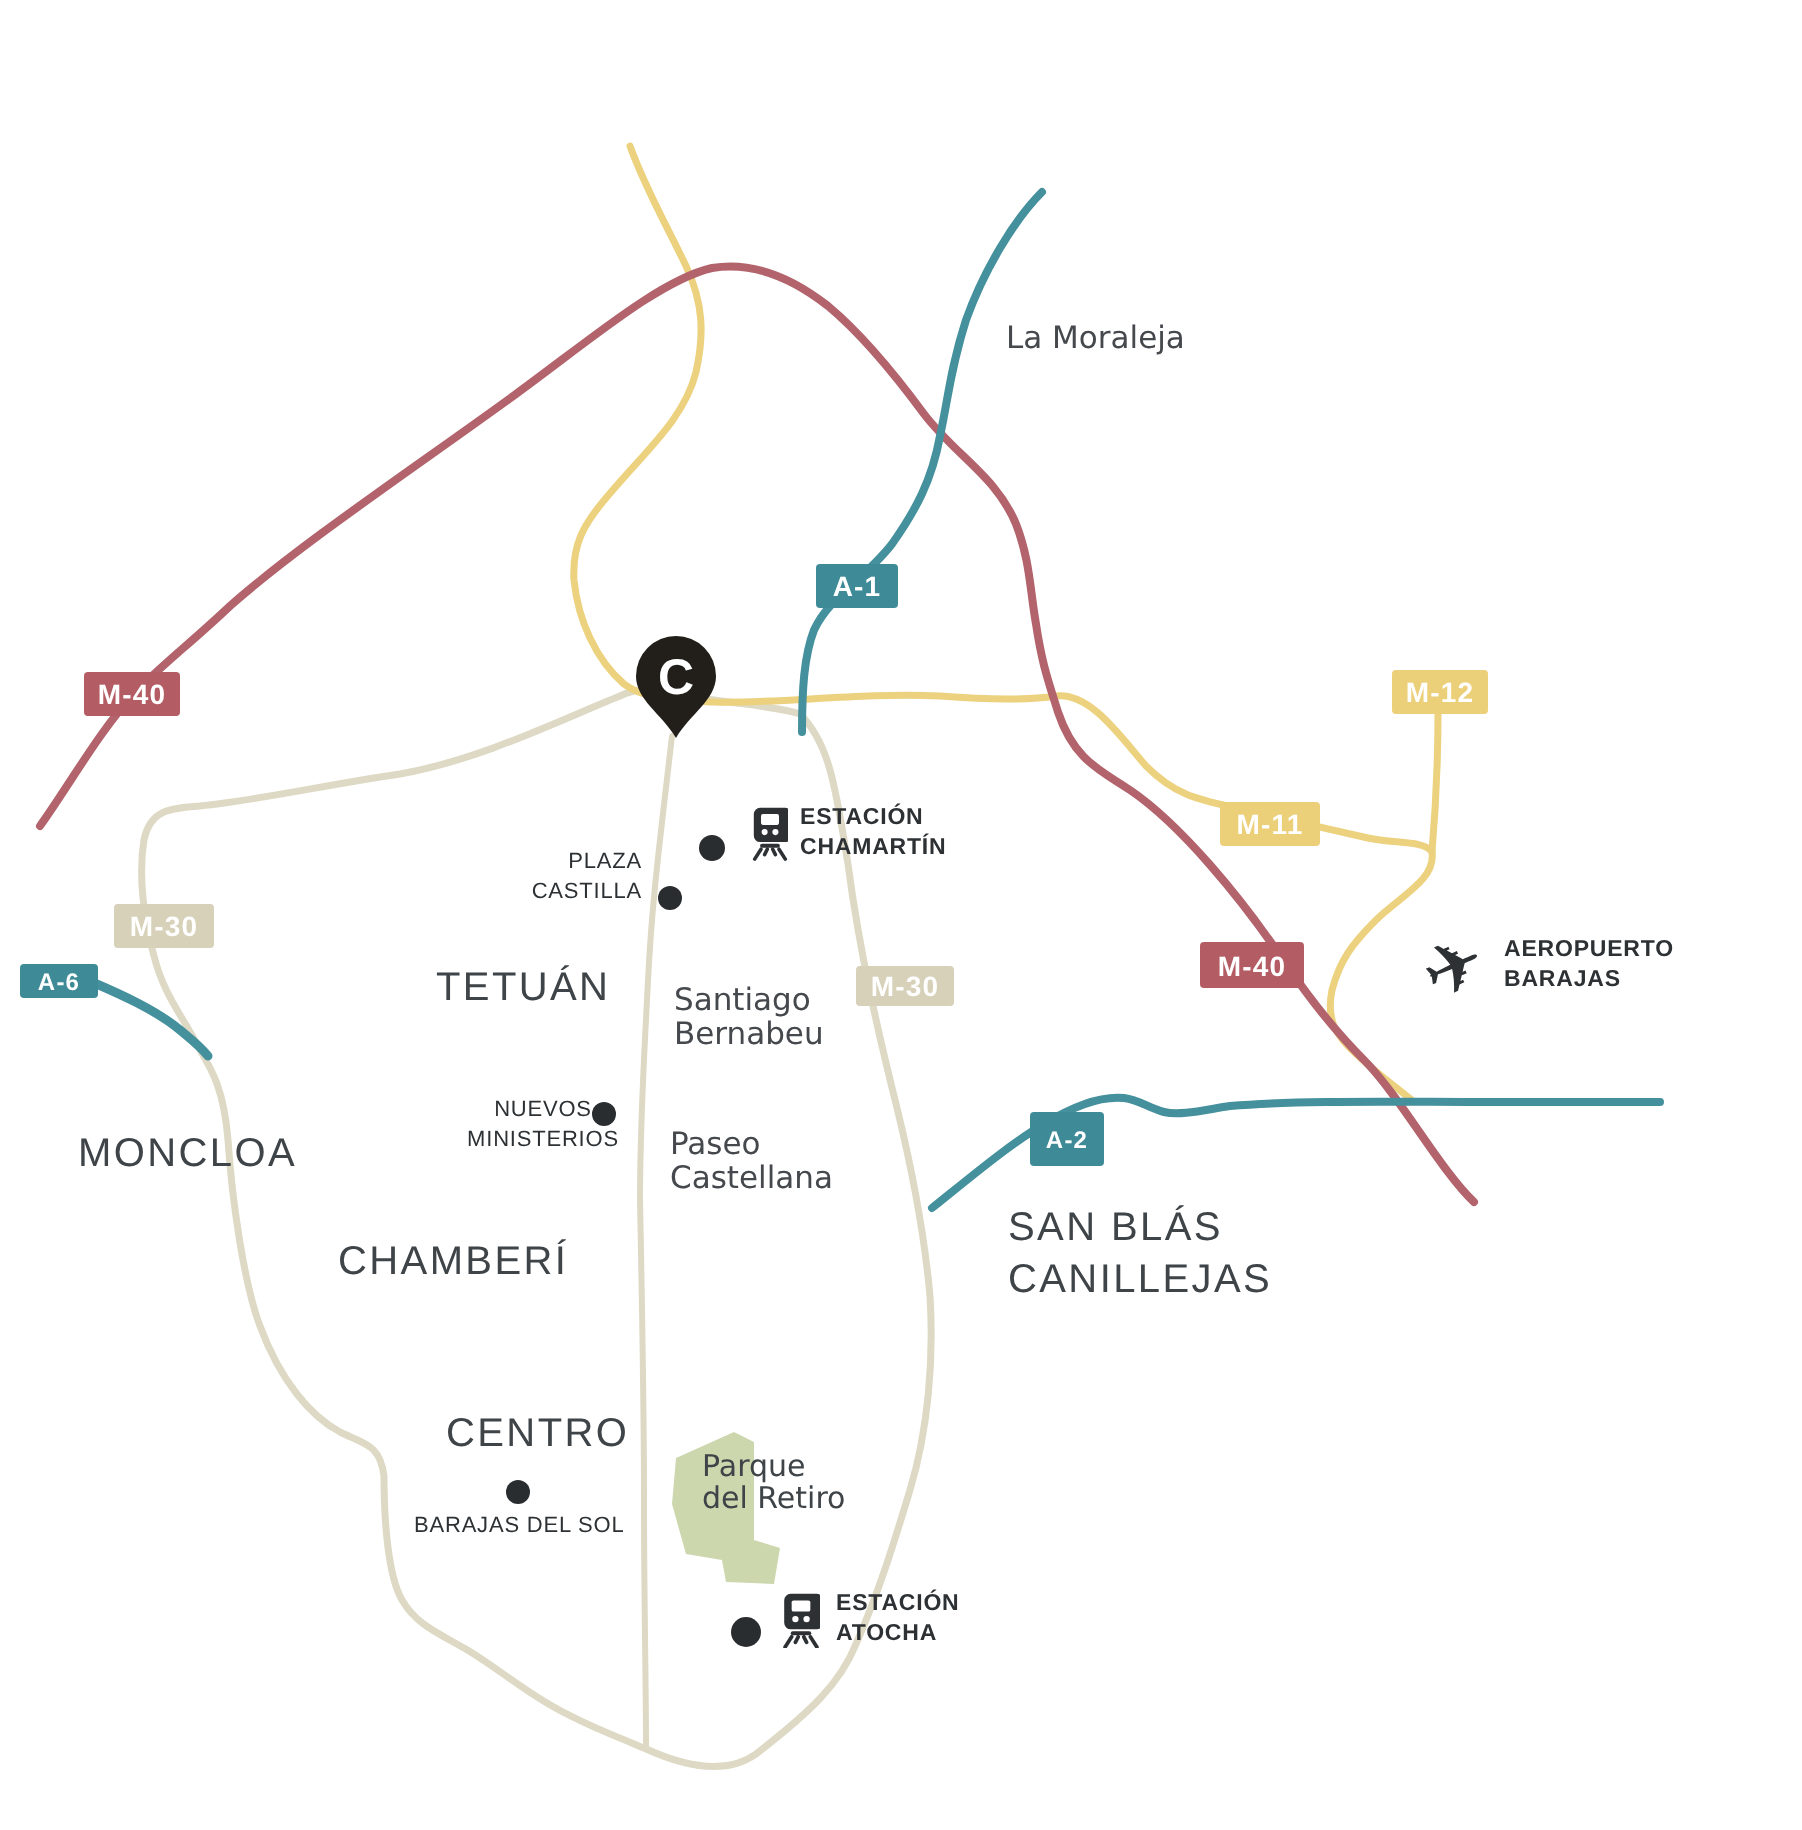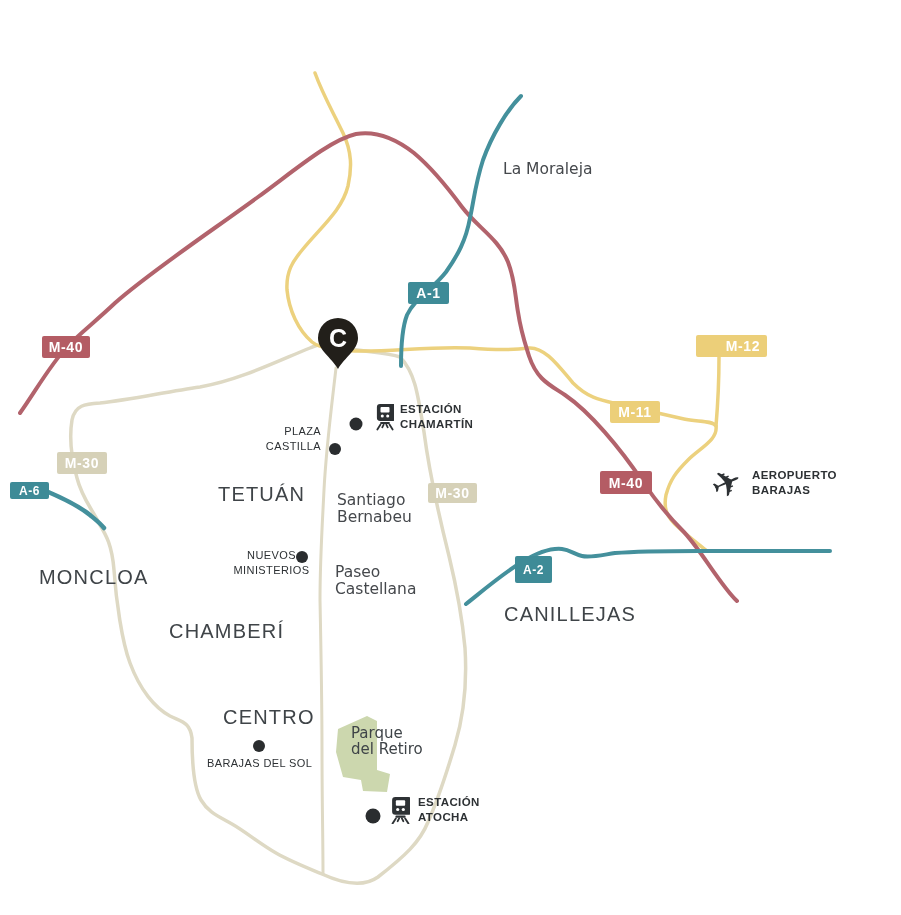--- a/index.html
+++ b/index.html
@@ -141,30 +141,31 @@
       <text x="338" y="347" font-size="25" font-weight="bold" text-anchor="middle" font-family="Liberation Sans, sans-serif" fill="#ffffff">C</text>
     </g>
   </svg>
 
   <div class="badge badge-red fs14" style="left:42px;top:336px;width:48px;height:22px;">M-40</div>
   <div class="badge badge-ring fs14" style="left:57px;top:452px;width:50px;height:22px;">M-30</div>
   <div class="badge badge-teal fs12" style="left:10px;top:482px;width:39px;height:17px;">A-6</div>
   <div class="badge badge-teal fs14" style="left:408px;top:282px;width:41px;height:22px;">A-1</div>
   <div class="badge badge-ring fs14" style="left:428px;top:483px;width:49px;height:20px;">M-30</div>
   <div class="badge badge-yellow fs14" style="left:610px;top:401px;width:50px;height:22px;">M-11</div>
-  <div class="badge badge-yellow fs14" style="left:696px;top:335px;width:48px;height:22px;padding-left:23px;">M-12</div>
+  <div class="badge badge-yellow fs14" style="left:696px;top:335px;width:48px;height:22px;">M-12</div>
   <div class="badge badge-red fs14" style="left:600px;top:471px;width:52px;height:23px;">M-40</div>
   <div class="badge badge-teal fs12" style="left:474px;top:556px;width:37px;height:27px;margin-left:41px;">A-2</div>
 
   <div class="lbl softname" style="left:503px;top:161px;">La Moraleja</div>
   <div class="lbl district" style="left:218px;top:481px;">TETUÁN</div>
   <div class="lbl district" style="left:39px;top:564px;">MONCLOA</div>
   <div class="lbl district" style="left:169px;top:618px;">CHAMBERÍ</div>
   <div class="lbl district" style="left:223px;top:704px;">CENTRO</div>
   <div class="lbl district" style="left:504px;top:601px;">
+    <div>SAN BLÁS</div>
     <div>CANILLEJAS</div>
   </div>
 
   <div class="lbl softname" style="left:337px;top:492px;">
     <div>Santiago</div>
     <div>Bernabeu</div>
   </div>
   <div class="lbl softname" style="left:335px;top:564px;">
     <div>Paseo</div>
     <div>Castellana</div>

